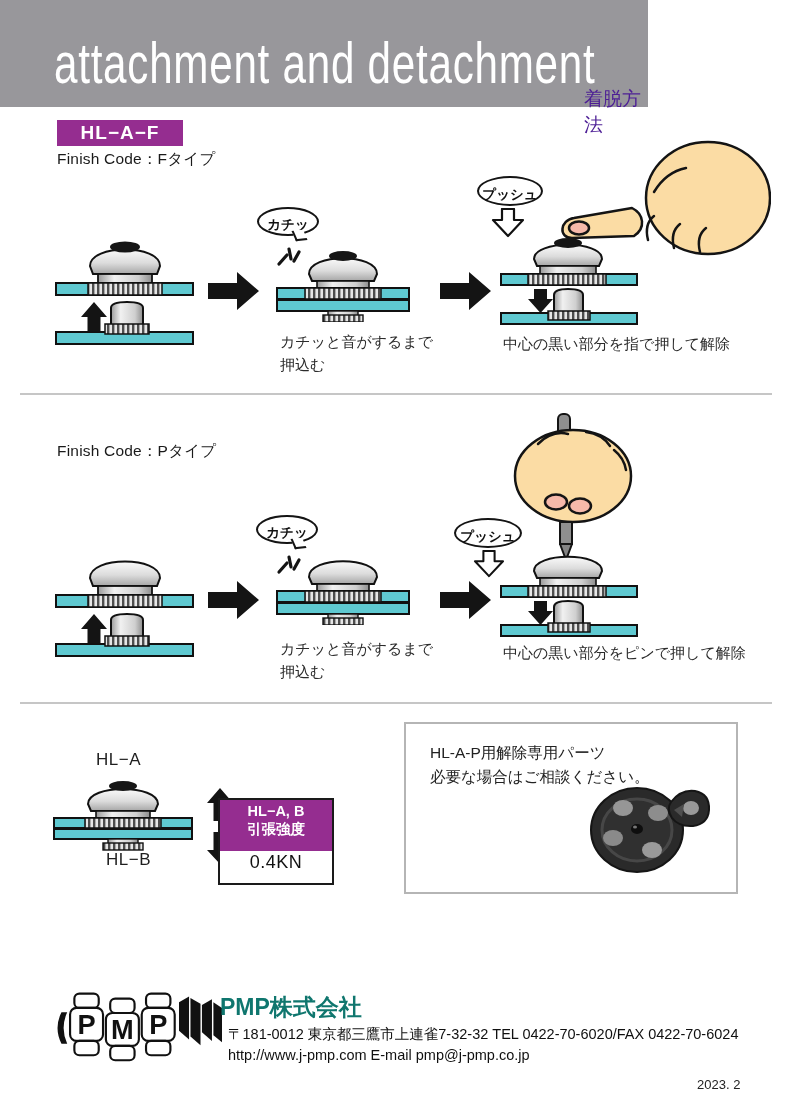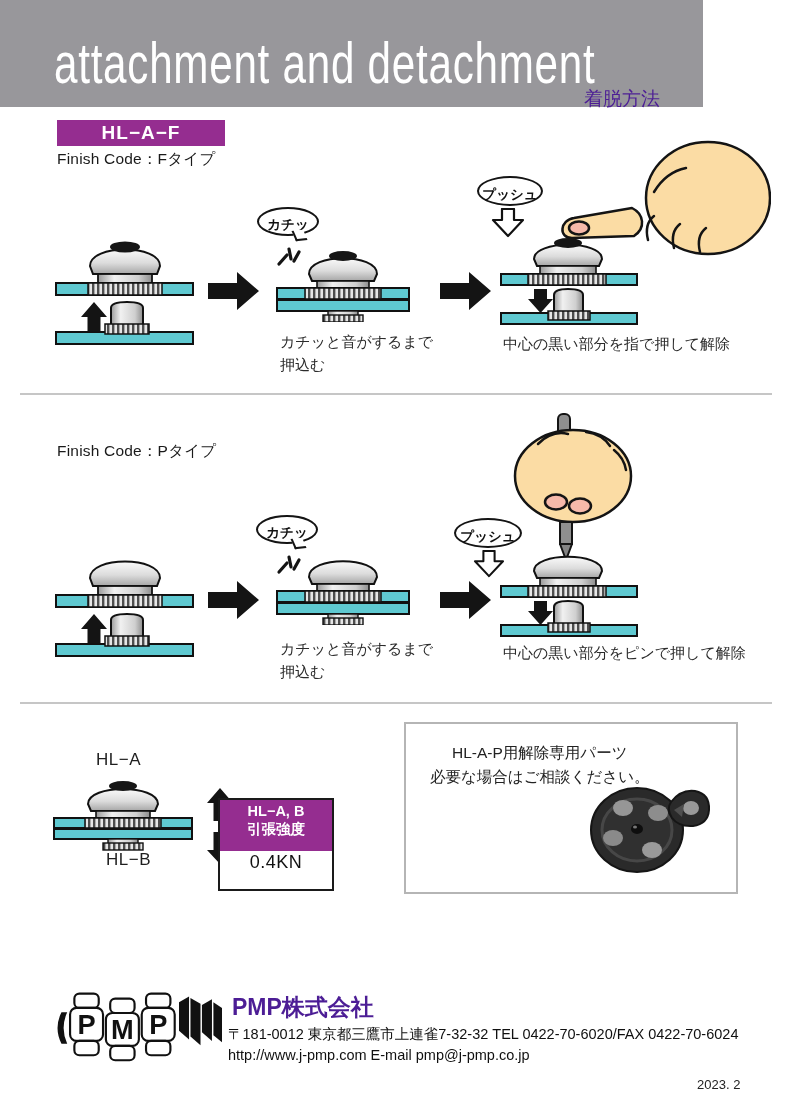--- a/index.html
+++ b/index.html
@@ -5,41 +5,41 @@
   :root{
     --accent:#952d90;
     --header-gray:#98979b;
     --teal:#5fc9d1;
     --ink:#141414;
   }
   *{box-sizing:border-box;margin:0;padding:0;}
   body{background:#fff;font-family:"Liberation Sans","DejaVu Sans",sans-serif;color:#1a1a1a;}
   .page{position:relative;width:792px;height:1118px;background:#ffffff;overflow:hidden;margin:0 auto;}
   .abs{position:absolute;}
-  .header{position:absolute;left:0;top:0;width:703px;height:107px;background:var(--header-gray);text-align:right;}
+  .header{position:absolute;left:0;top:0;width:648px;height:107px;background:var(--header-gray);}
   .header-title{position:absolute;left:54px;top:30px;font-size:57px;font-weight:400;color:#ffffff;
     letter-spacing:1px;transform:scaleX(.74);transform-origin:left top;white-space:nowrap;}
   .header-sub{position:absolute;left:584px;top:86px;font-size:19px;font-weight:normal;color:#4c1d95;}
-  .badge{position:absolute;width:168px;height:26px;background:var(--accent);color:#fff;
+  .badge{position:absolute;width:126px;height:26px;background:var(--accent);color:#fff;
     display:flex;align-items:center;justify-content:center;font-weight:bold;font-size:19px;letter-spacing:1px;}
   .finish{position:absolute;font-size:15.5px;color:#1a1a1a;letter-spacing:.2px;}
   .caption{position:absolute;font-size:15px;line-height:1.5;color:#2b2b2b;white-space:nowrap;}
   .bubble{position:absolute;border:2.5px solid var(--ink);border-radius:50%;background:#fff;
     display:flex;align-items:flex-end;justify-content:center;font-weight:bold;font-size:13.5px;color:#111;}
   .bubble .tail{position:absolute;width:11px;height:11px;background:#fff;border-right:2.5px solid var(--ink);
     border-bottom:2.5px solid var(--ink);bottom:-7px;left:60%;transform:rotate(66deg) skewX(-18deg);}
   .divider{position:absolute;height:2px;background:#c6c6c6;}
   .side-label{position:absolute;font-size:17px;color:#1f1f1f;letter-spacing:.5px;}
   .spec-table{position:absolute;left:218px;top:798px;width:116px;border:2px solid #1a1a1a;background:#fff;}
   .spec-head{background:var(--accent);color:#fff;text-align:center;font-weight:bold;font-size:14.5px;
     line-height:1.22;padding:3px 0 13px;}
-  .spec-val{background:#fff;color:#111;text-align:center;font-size:18px;padding:1px 0 16px;letter-spacing:.5px;}
+  .spec-val{background:#fff;color:#111;text-align:center;font-size:18px;padding:1px 0 10px;letter-spacing:.5px;}
   .info-box{position:absolute;left:404px;top:722px;width:334px;height:172px;border:2px solid #b5b5b5;background:#fff;}
-  .info-text{position:absolute;left:24px;top:17px;font-size:15.5px;line-height:1.55;color:#222;text-align:center;}
-  .footer-company{position:absolute;left:232px;top:992px;font-size:23px;font-weight:bold;color:#4c1d95;}
+  .info-text{position:absolute;left:24px;top:17px;font-size:15.5px;line-height:1.55;color:#222;}
+  .footer-company{position:absolute;left:220px;top:992px;font-size:23px;font-weight:bold;color:#0f766e;}
   .footer-line{position:absolute;left:228px;font-size:14.5px;color:#101010;white-space:nowrap;}
   .footer-date{position:absolute;left:697px;top:1077px;font-size:13px;color:#222;}
 </style>
 </head>
 <body>
 
 <div class="page">
 
   <svg width="0" height="0" style="position:absolute">
     <defs>

